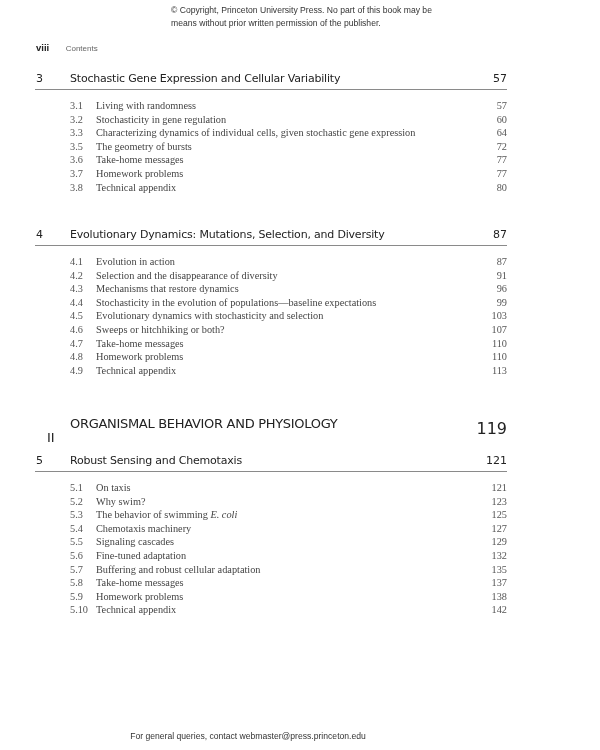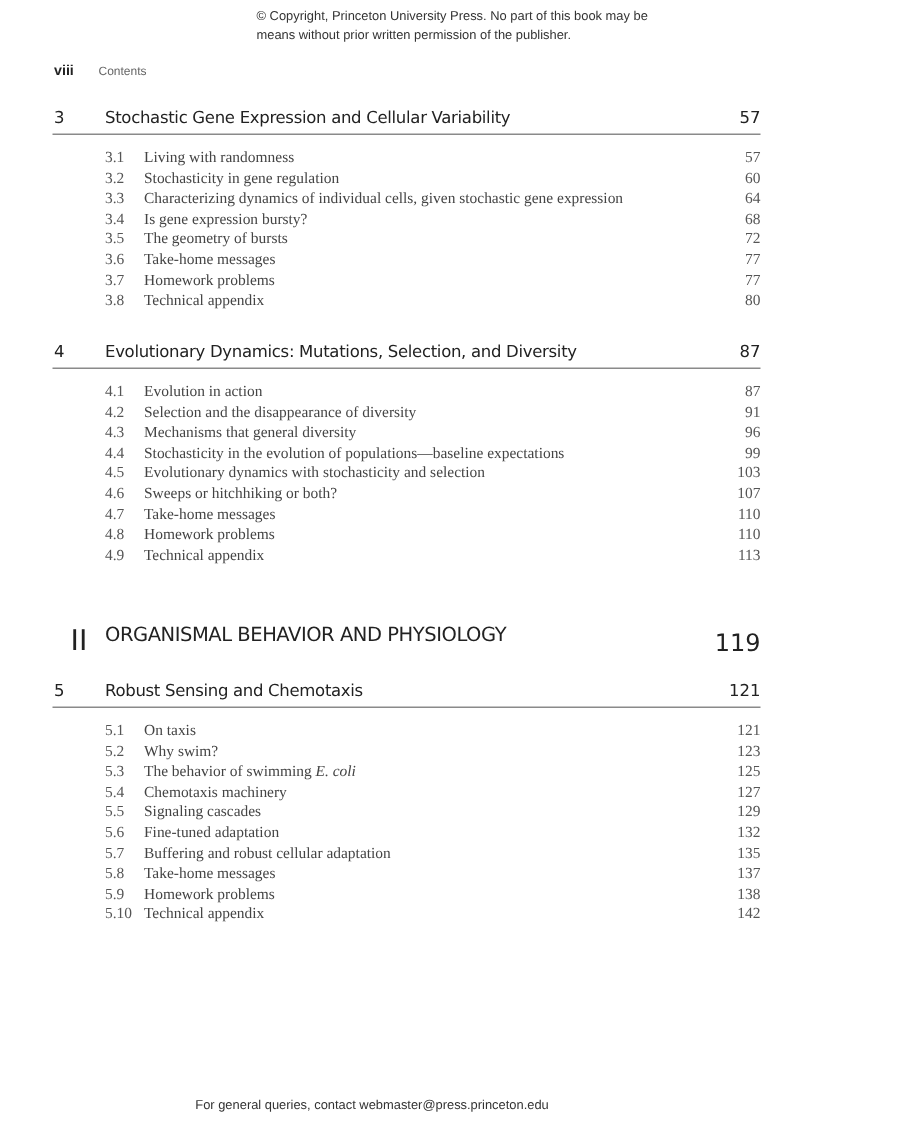--- a/index.html
+++ b/index.html
@@ -18,21 +18,21 @@
     font-family: "DejaVu Sans", sans-serif; font-size: 11px; color: #222;
   }
   .chapter .num { position: absolute; left: 1px; top: 5px; }
   .chapter .ttl { position: absolute; left: 35px; top: 5px; letter-spacing: -0.2px; text-align: right; }
   .chapter .pg  { position: absolute; right: 0; top: 5px; }
 
   .part {
     position: absolute; left: 35px; width: 472px; height: 20px;
     font-family: "DejaVu Sans", sans-serif; color: #222;
   }
-  .part .num { position: absolute; left: 12px; top: 2px; font-size: 19px; }
+  .part .num { position: absolute; left: 12px; top: 16px; font-size: 13px; }
   .part .ttl { position: absolute; left: 35px; top: 2px; font-size: 13px; letter-spacing: -0.3px; text-align: center; }
   .part .pg  { position: absolute; right: 0; top: 5px; font-size: 16px; }
 
   .sections { position: absolute; left: 35px; width: 472px; }
   .sec {
     position: relative; height: 13.6px;
     font-family: "Liberation Serif", serif; font-size: 10.3px; color: #444;
   }
   .sec .num { position: absolute; left: 35px; top: 0; color: #555; }
   .sec .ttl { position: absolute; left: 61px; top: 0; }
@@ -72,25 +72,20 @@
       <span class="num">3.2</span>
       <span class="ttl">Stochasticity in gene regulation</span>
       <span class="pg">60</span>
     </div>
   <div class="sec">
       <span class="num">3.3</span>
       <span class="ttl">Characterizing dynamics of individual cells, given stochastic gene expression</span>
       <span class="pg">64</span>
     </div>
   <div class="sec">
-      <span class="num">3.4</span>
-      <span class="ttl">Is gene expression bursty?</span>
-      <span class="pg">68</span>
-    </div>
-  <div class="sec">
       <span class="num">3.5</span>
       <span class="ttl">The geometry of bursts</span>
       <span class="pg">72</span>
     </div>
   <div class="sec">
       <span class="num">3.6</span>
       <span class="ttl">Take-home messages</span>
       <span class="pg">77</span>
     </div>
   <div class="sec">
@@ -116,21 +111,21 @@
       <span class="ttl">Evolution in action</span>
       <span class="pg">87</span>
     </div>
   <div class="sec">
       <span class="num">4.2</span>
       <span class="ttl">Selection and the disappearance of diversity</span>
       <span class="pg">91</span>
     </div>
   <div class="sec">
       <span class="num">4.3</span>
-      <span class="ttl">Mechanisms that general diversity</span>
+      <span class="ttl">Mechanisms that restore dynamics</span>
       <span class="pg">96</span>
     </div>
   <div class="sec">
       <span class="num">4.4</span>
       <span class="ttl">Stochasticity in the evolution of populations—baseline expectations</span>
       <span class="pg">99</span>
     </div>
   <div class="sec">
       <span class="num">4.5</span>
       <span class="ttl">Evolutionary dynamics with stochasticity and selection</span>

